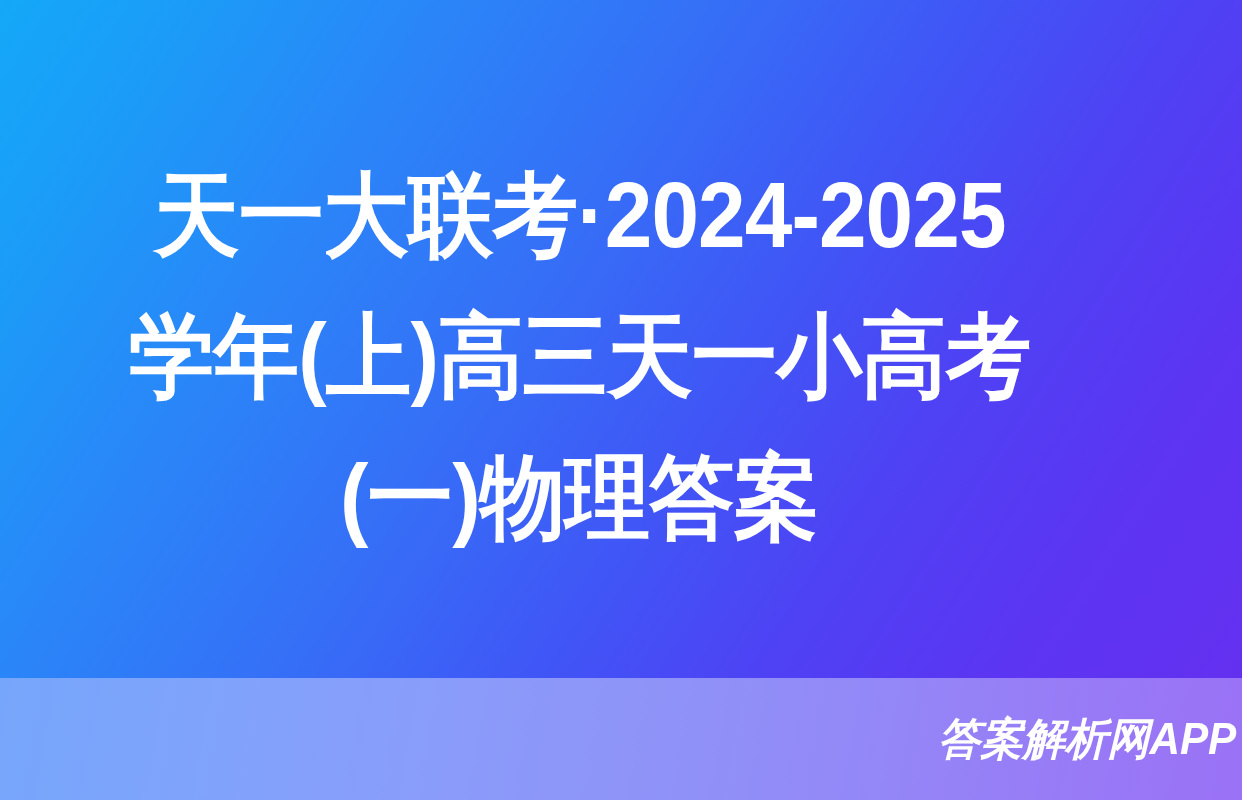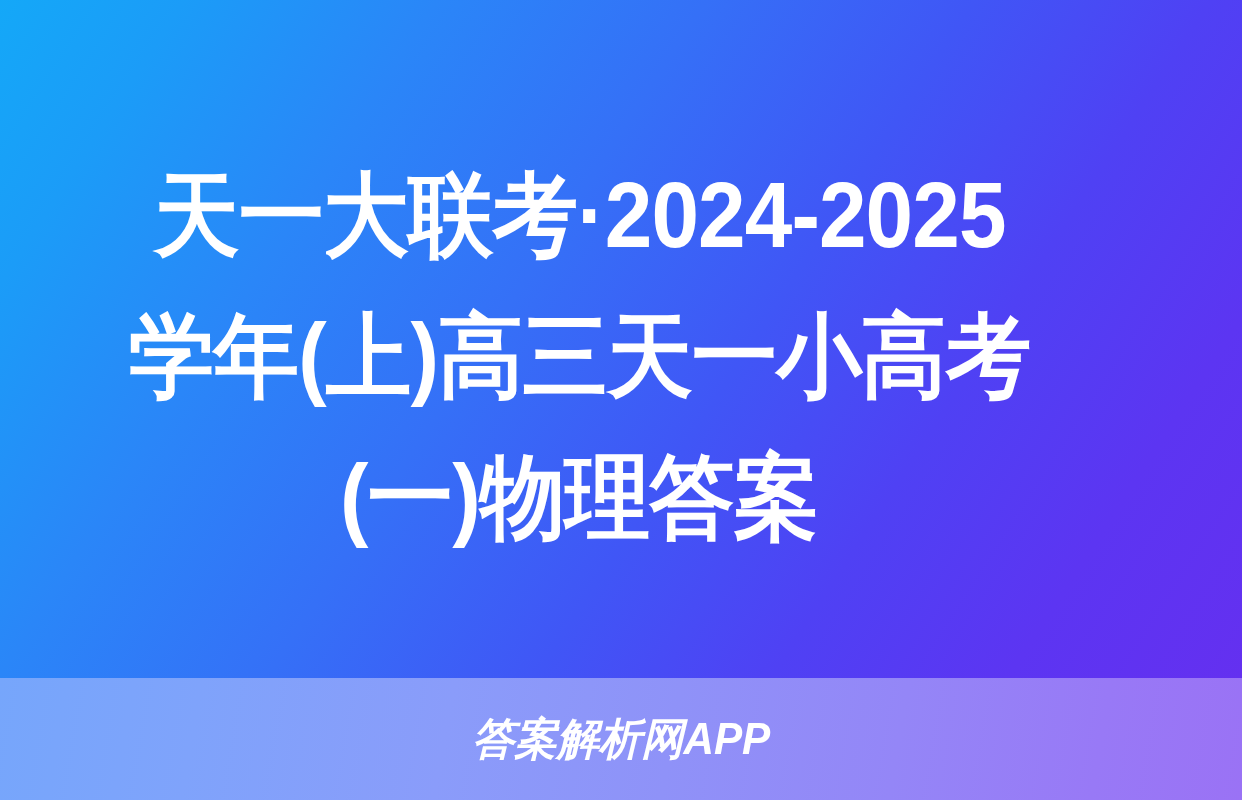--- a/index.html
+++ b/index.html
@@ -47,21 +47,21 @@
       linear-gradient(100deg,
         #76a6fb 0%,
         #7fa3fb 16%,
         #8a9cfa 36%,
         #8f92f8 54%,
         #9486f7 72%,
         #9879f6 88%,
         #9a72f5 100%);
     display: flex;
     align-items: center;
-    justify-content: center;
+    justify-content: flex-end;
   }
 
   
   #title-block {
     position: absolute;
     left: 0;
     top: 0;
     width: 1159px;
     height: 678px;
     display: flex;

